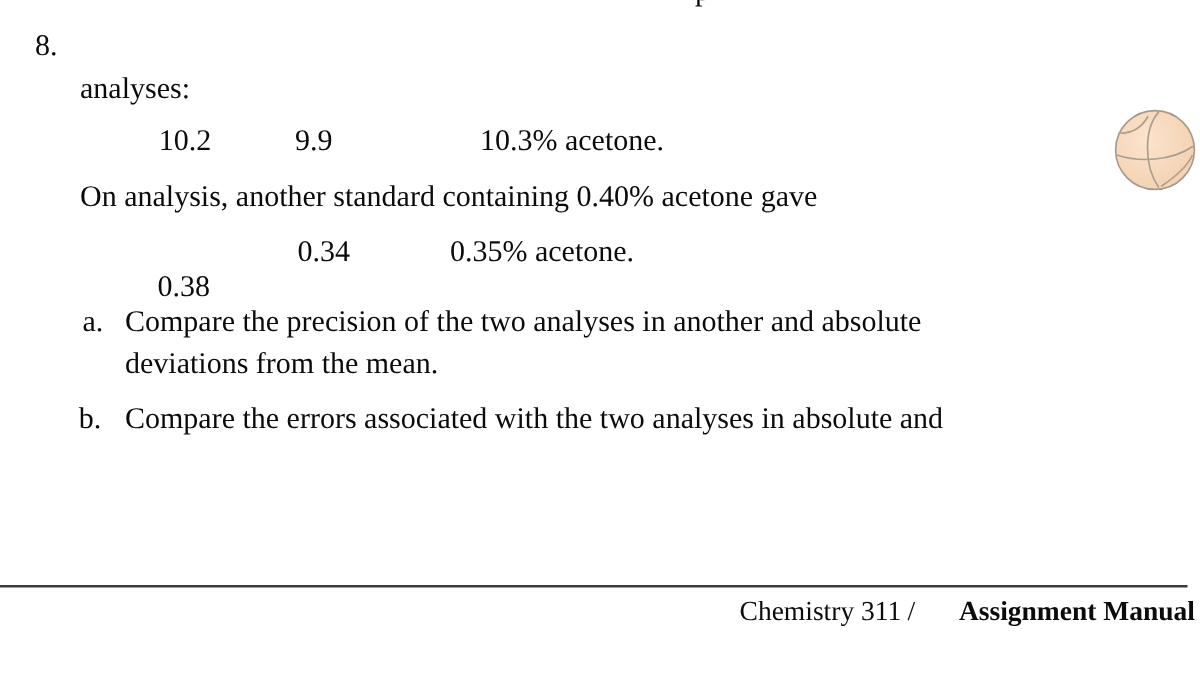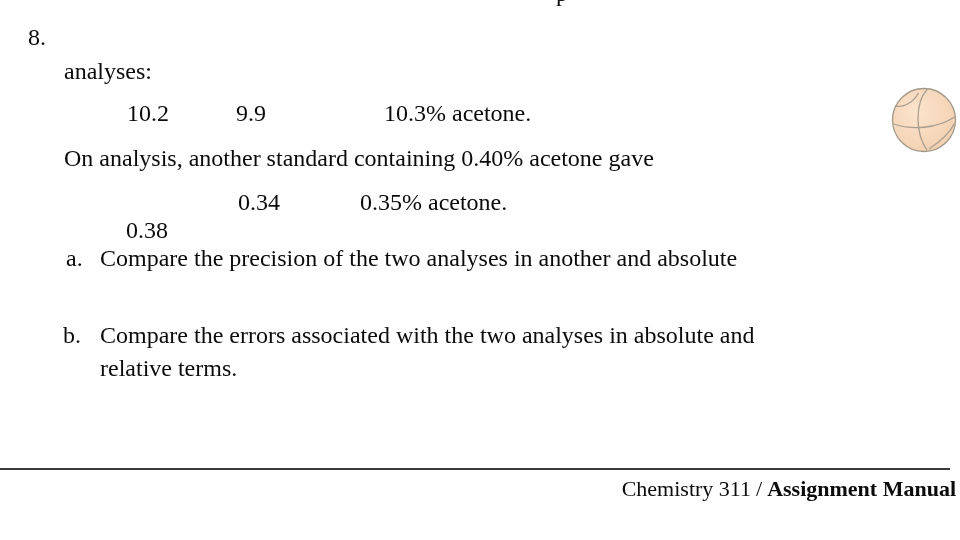--- a/index.html
+++ b/index.html
@@ -32,21 +32,21 @@
   .a-label      { left: 66px;  top: 246px; }
   .a-line1      { left: 100px; top: 246px; }
   .a-line2      { left: 100px; top: 279px; }
   .b-label      { left: 63px;  top: 323px; }
   .b-line1      { left: 100px; top: 323px; }
   .b-line2      { left: 100px; top: 356px; }
 
   
   .footer-rule { position: absolute; left: 0; top: 468px; width: 950px; height: 2px; }
   .footer-text { position: absolute; right: 4px; top: 476px; font-size: 22px; white-space: nowrap; }
-  .footer-text .bold { font-weight: bold; }
+  .footer-text .bold { font-weight: bold; margin-left: 30px; }
   .footer-sep { padding: 0 5px; }
 
   
   .ball { position: absolute; left: 891px; top: 87px; width: 66px; height: 66px; }
 </style>
 </head>
 <body>
 
 <div class="page">
 
@@ -62,24 +62,24 @@
   <div class="abs body-text row1-v3">10.3% acetone.</div>
 
   <div class="abs body-text q-mid">On analysis, another standard containing 0.40% acetone gave</div>
 
   <div class="abs body-text row2-v1">0.38</div>
   <div class="abs body-text row2-v2">0.34</div>
   <div class="abs body-text row2-v3">0.35% acetone.</div>
 
   <div class="abs body-text a-label">a.</div>
   <div class="abs body-text a-line1">Compare the precision of the two analyses in another and absolute</div>
+  <div class="abs body-text a-line2">deviations from the mean.</div>
 
   <div class="abs body-text b-label">b.</div>
   <div class="abs body-text b-line1">Compare the errors associated with the two analyses in absolute and</div>
-  <div class="abs body-text b-line2">relative terms.</div>
 
   <div class="footer-rule" style="background-color: rgb(58, 58, 58);"></div>
   <div class="footer-text">
     <span>Chemistry 311</span><span class="footer-sep">/</span><span class="bold">Assignment Manual</span>
   </div>
 
   <svg class="ball" viewBox="0 0 66 66">
     <defs>
       <radialGradient id="ballGrad" cx="40%" cy="38%" r="72%">
         <stop offset="0%" stop-color="#fbe4cd"></stop>

